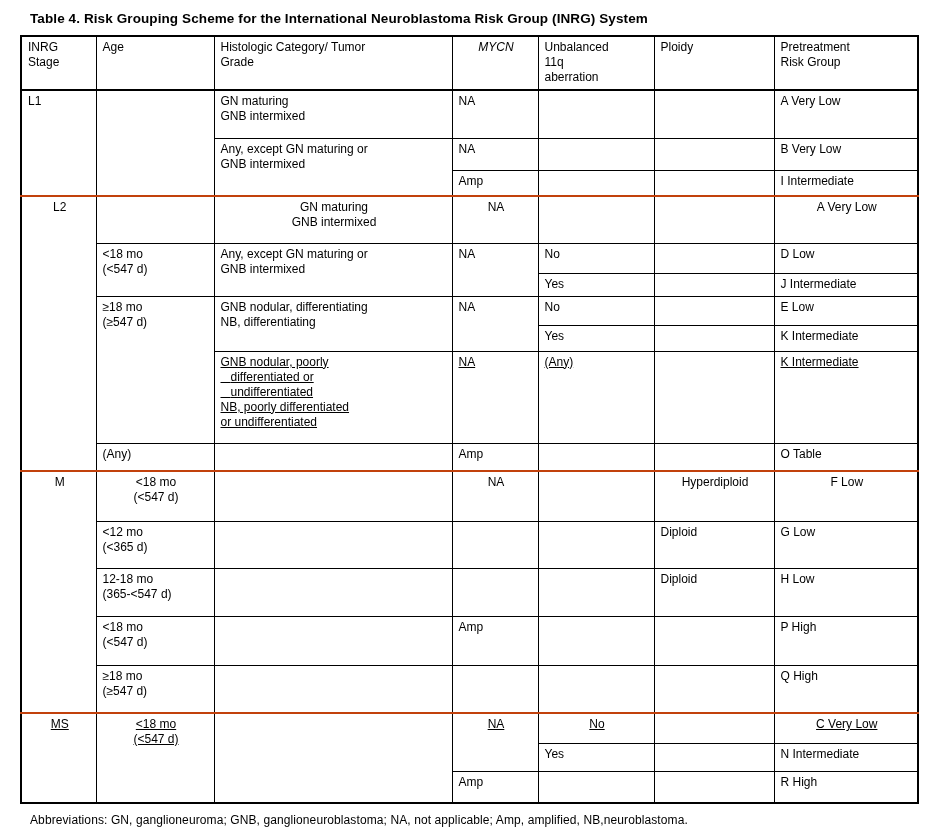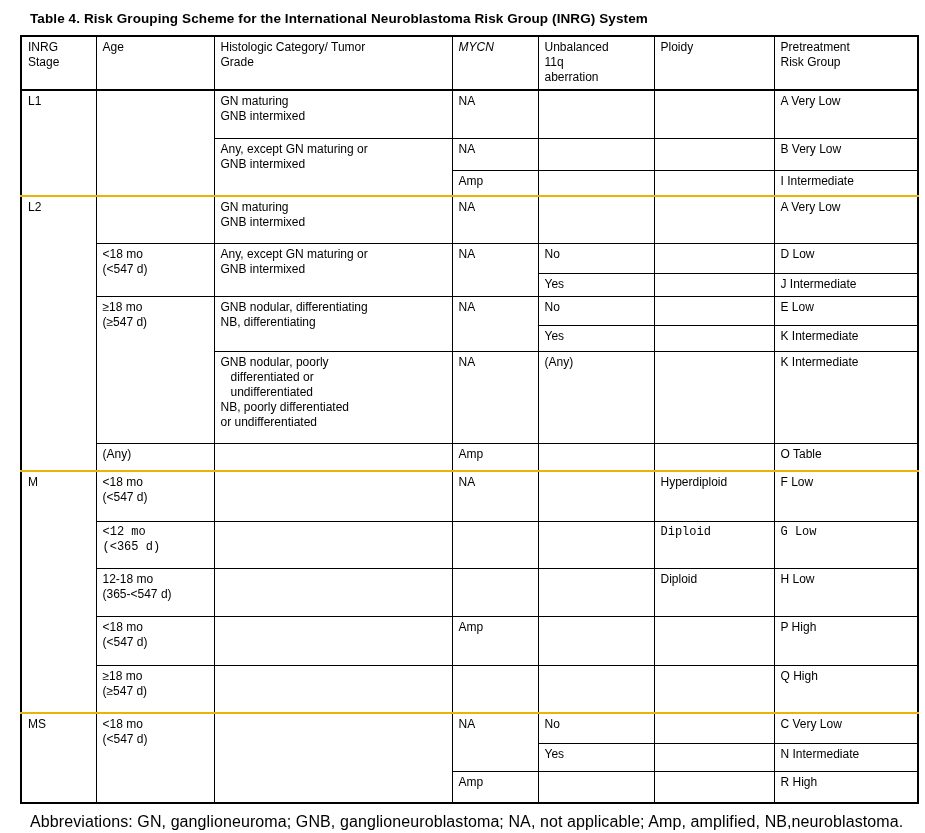--- a/index.html
+++ b/index.html
@@ -37,26 +37,26 @@
     padding: 3px 4px 3px 6px;
     font-size: 12px;
     line-height: 1.26;
     overflow: hidden;
   }
   .risk-table thead th {
     font-weight: normal;
     white-space: pre-line;
     border-bottom: 2px solid #000000;
   }
-  .risk-table th.italic { font-style: italic; }
+  .risk-table th.italic { font-style: italic; text-align: center; }
   .risk-table td { white-space: pre-wrap; }
-  .risk-table tr.block-start > td { border-top: 2px solid #eab308; }
+  .risk-table tr.block-start > td { border-top: 2px solid #c2410c; text-align: center; }
   .footnote {
     margin: 9px 0 0 30px;
-    font-size: 16px;
+    font-size: 12px;
     letter-spacing: 0.1px;
   }
 </style>
 </head>
 <body>
 
 <div class="page">
 
   <div class="doc-title">Table 4. Risk Grouping Scheme for the International Neuroblastoma Risk Group (INRG) System</div>
 
@@ -144,21 +144,21 @@
           <td class="col-mycn" rowspan="2">NA</td>
           <td class="col-u11q">No</td>
           <td class="col-ploidy"></td>
           <td class="col-risk">E Low</td>
         </tr>
         <tr style="height: 26px;">
           <td class="col-u11q">Yes</td>
           <td class="col-ploidy"></td>
           <td class="col-risk">K Intermediate</td>
         </tr>
-        <tr style="height: 92px;">
+        <tr style="height: 92px; text-decoration: underline;">
           <td class="col-histology">GNB nodular, poorly
    differentiated or
    undifferentiated
 NB, poorly differentiated
 or undifferentiated</td>
           <td class="col-mycn">NA</td>
           <td class="col-u11q">(Any)</td>
           <td class="col-ploidy"></td>
           <td class="col-risk">K Intermediate</td>
         </tr>
@@ -173,21 +173,21 @@
         <tr class="block-start" style="height: 50px;">
           <td class="col-stage" rowspan="5">M</td>
           <td class="col-age">&lt;18 mo
 (&lt;547 d)</td>
           <td class="col-histology"></td>
           <td class="col-mycn">NA</td>
           <td class="col-u11q"></td>
           <td class="col-ploidy">Hyperdiploid</td>
           <td class="col-risk">F Low</td>
         </tr>
-        <tr style="height: 47px; font-family: Liberation Mono, monospace;">
+        <tr style="height: 47px;">
           <td class="col-age">&lt;12 mo
 (&lt;365 d)</td>
           <td class="col-histology"></td>
           <td class="col-mycn"></td>
           <td class="col-u11q"></td>
           <td class="col-ploidy">Diploid</td>
           <td class="col-risk">G Low</td>
         </tr>
         <tr style="height: 48px; margin-top: 20px;">
           <td class="col-age">12-18 mo
@@ -209,21 +209,21 @@
         </tr>
         <tr style="height: 48px;">
           <td class="col-age">≥18 mo
 (≥547 d)</td>
           <td class="col-histology"></td>
           <td class="col-mycn"></td>
           <td class="col-u11q"></td>
           <td class="col-ploidy"></td>
           <td class="col-risk">Q High</td>
         </tr>
-        <tr class="block-start" style="height: 30px;">
+        <tr class="block-start" style="height: 30px; text-decoration: underline;">
           <td class="col-stage" rowspan="3">MS</td>
           <td class="col-age" rowspan="3">&lt;18 mo
 (&lt;547 d)</td>
           <td class="col-histology" rowspan="3"></td>
           <td class="col-mycn" rowspan="2">NA</td>
           <td class="col-u11q">No</td>
           <td class="col-ploidy"></td>
           <td class="col-risk">C Very Low</td>
         </tr>
         <tr style="height: 28px;">

